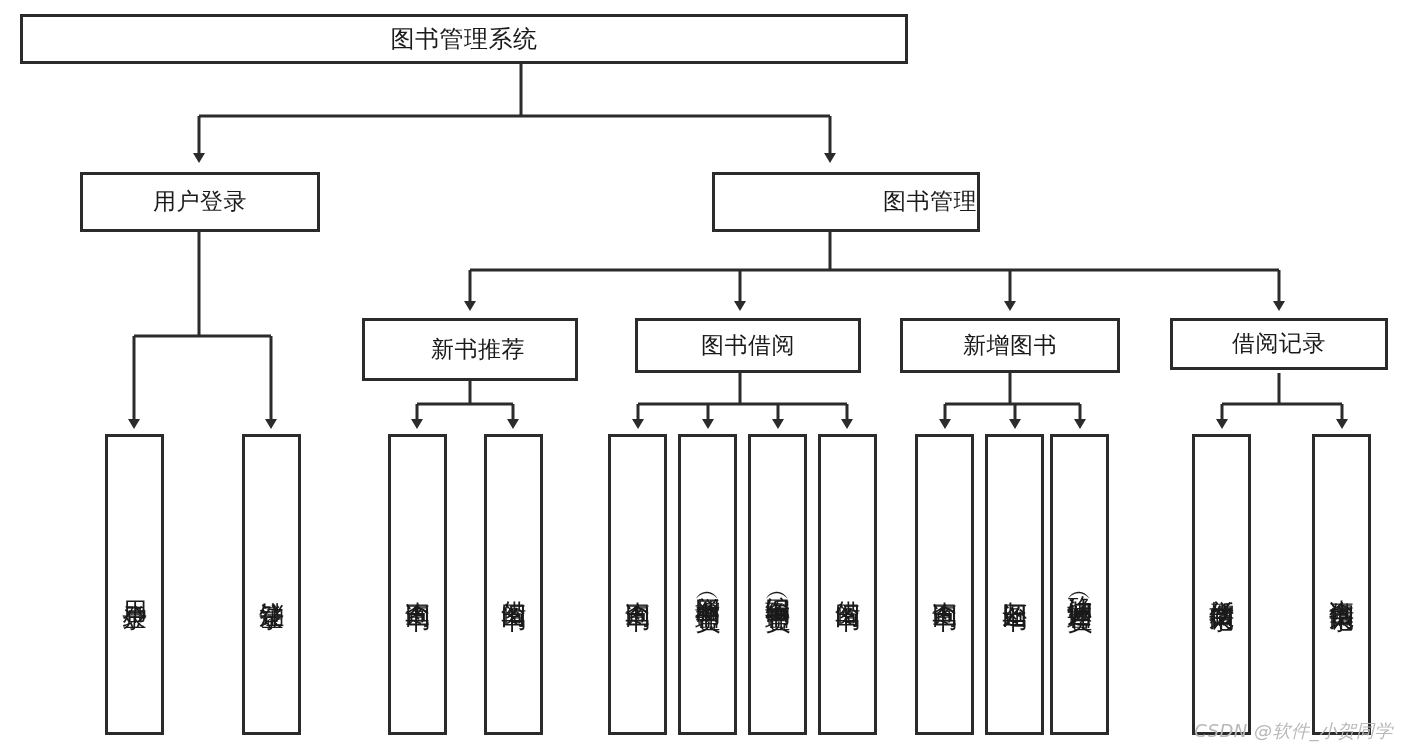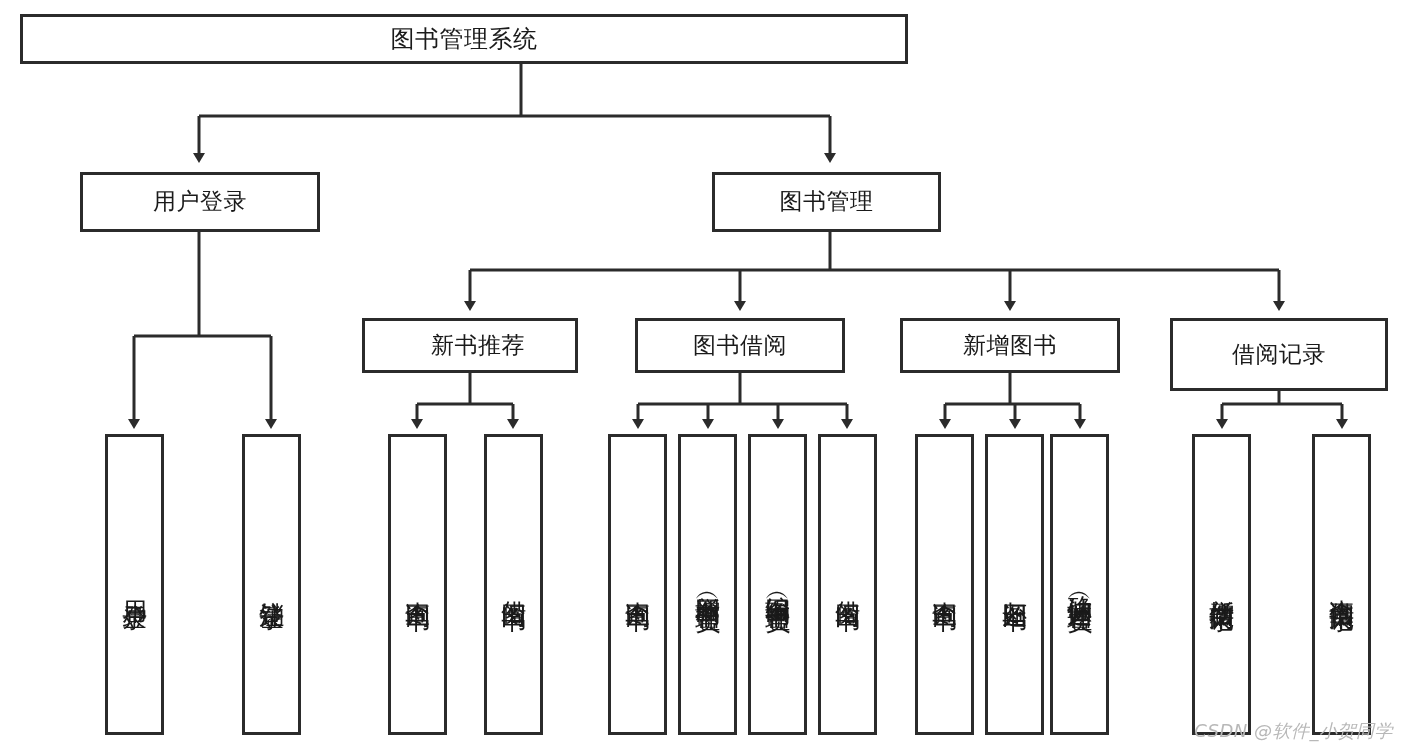--- a/index.html
+++ b/index.html
@@ -131,34 +131,34 @@
     </g>
   </svg>
 
   <div class="node-box root" style="left:20px; top:14px; width:888px; height:50px;">
     <span class="node-label-h">图书管理系统</span>
   </div>
 
   <div class="node-box level2" style="left:80px; top:172px; width:240px; height:60px;">
     <span class="node-label-h">用户登录</span>
   </div>
-  <div class="node-box level2" style="left:712px; top:172px; width:229px; height:60px;">
+  <div class="node-box level2" style="left:712px; top:172px; width:268px; height:60px;justify-content:flex-end;">
     <span class="node-label-h">图书管理</span>
   </div>
 
-  <div class="node-box level2" style="left:362px; top:318px; width:216px; height:55px;padding-left:16px;">
+  <div class="node-box level2" style="left:362px; top:318px; width:216px; height:63px;padding-left:16px;">
     <span class="node-label-h">新书推荐</span>
   </div>
-  <div class="node-box level2" style="left:635px; top:318px; width:210px; height:55px;">
+  <div class="node-box level2" style="left:635px; top:318px; width:226px; height:55px;">
     <span class="node-label-h">图书借阅</span>
   </div>
   <div class="node-box level2" style="left:900px; top:318px; width:220px; height:55px;">
     <span class="node-label-h">新增图书</span>
   </div>
-  <div class="node-box level2" style="left:1170px; top:318px; width:218px; height:73px;">
+  <div class="node-box level2" style="left:1170px; top:318px; width:218px; height:52px;">
     <span class="node-label-h">借阅记录</span>
   </div>
 
   <div class="leaf-box" style="left:105px; top:434px; width:59px; height:301px;">
     <span class="node-label-v">用户登录</span>
   </div>
   <div class="leaf-box" style="left:242px; top:434px; width:59px; height:301px;">
     <span class="node-label-v">注销登录</span>
   </div>
 

